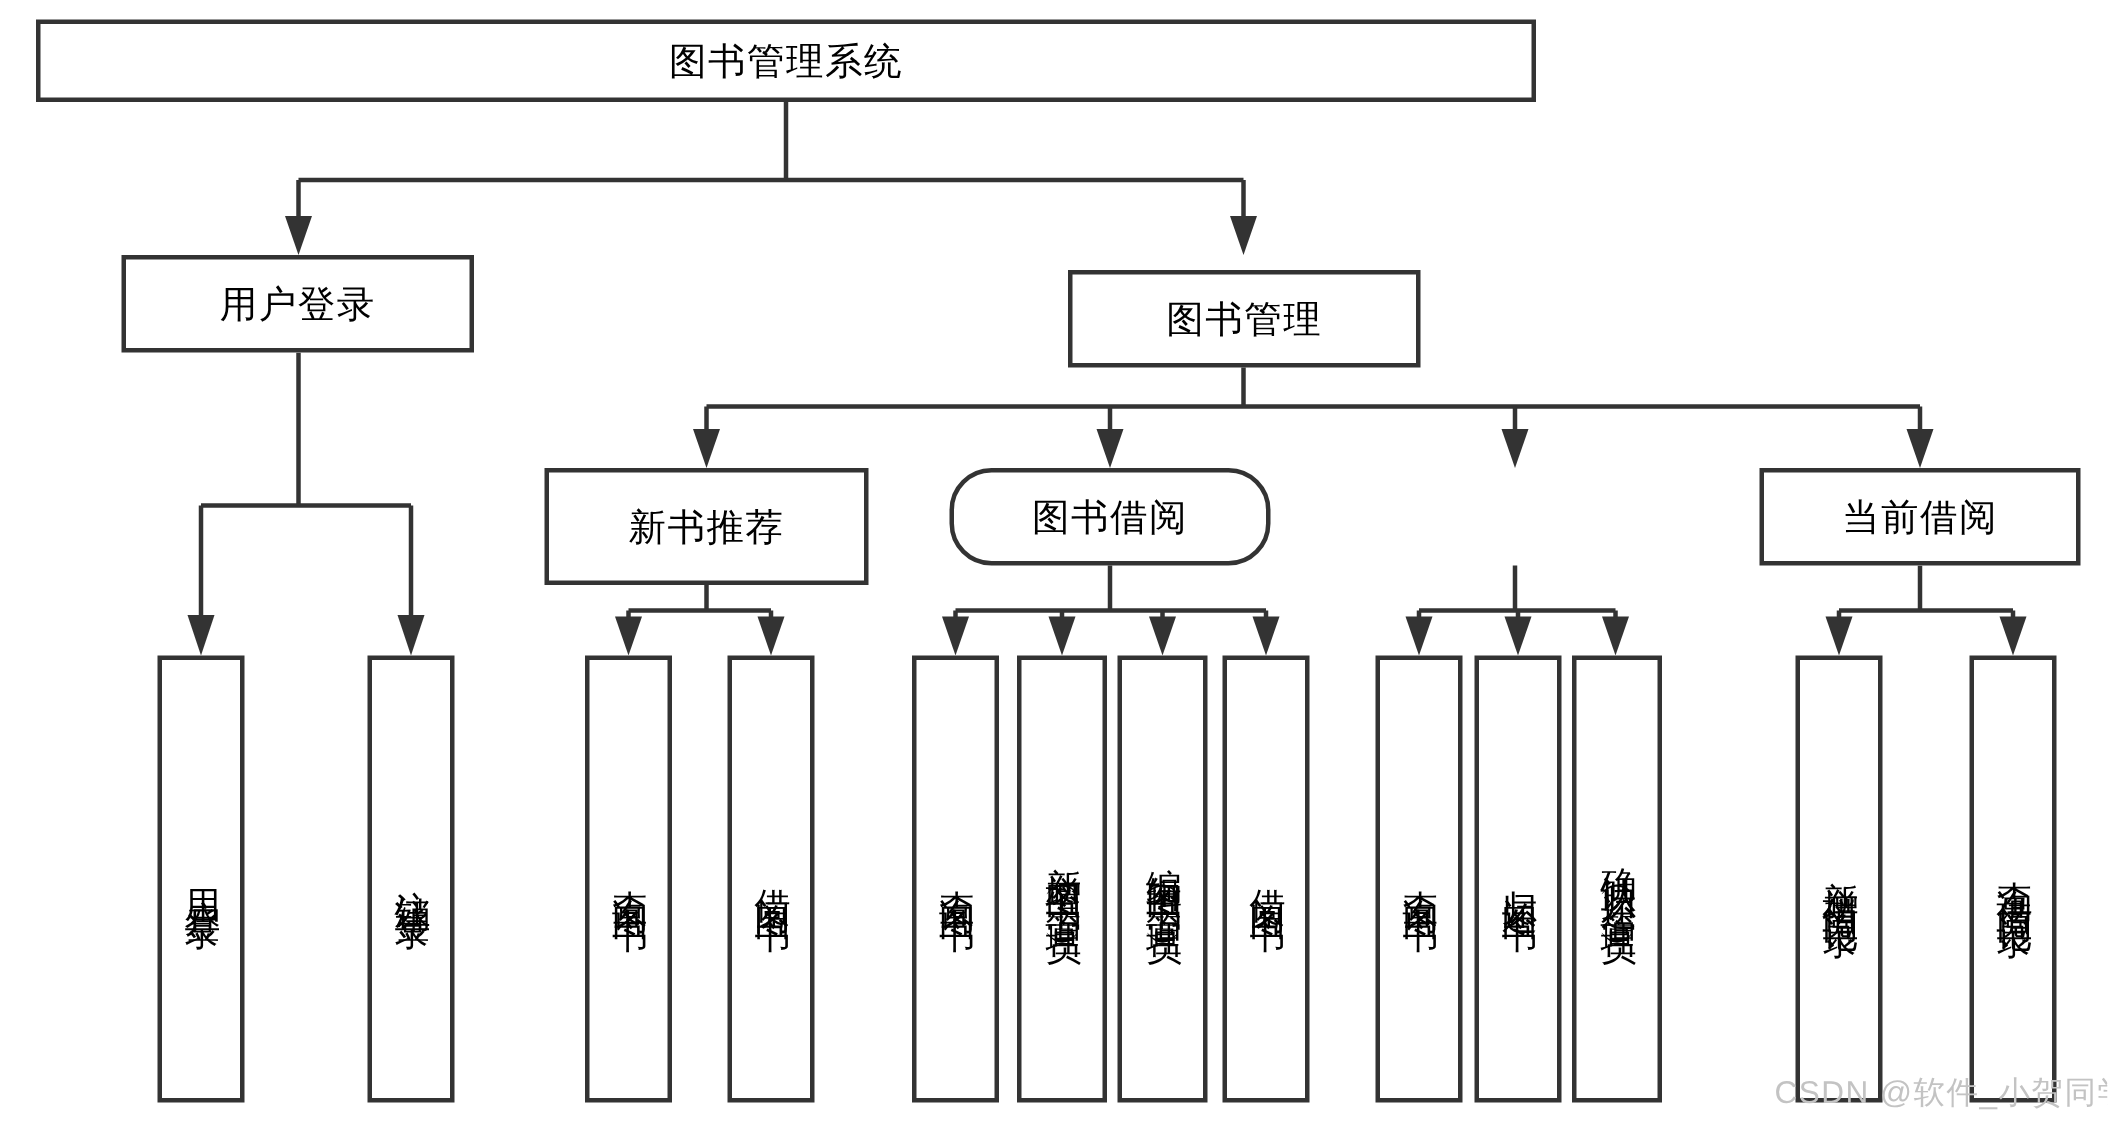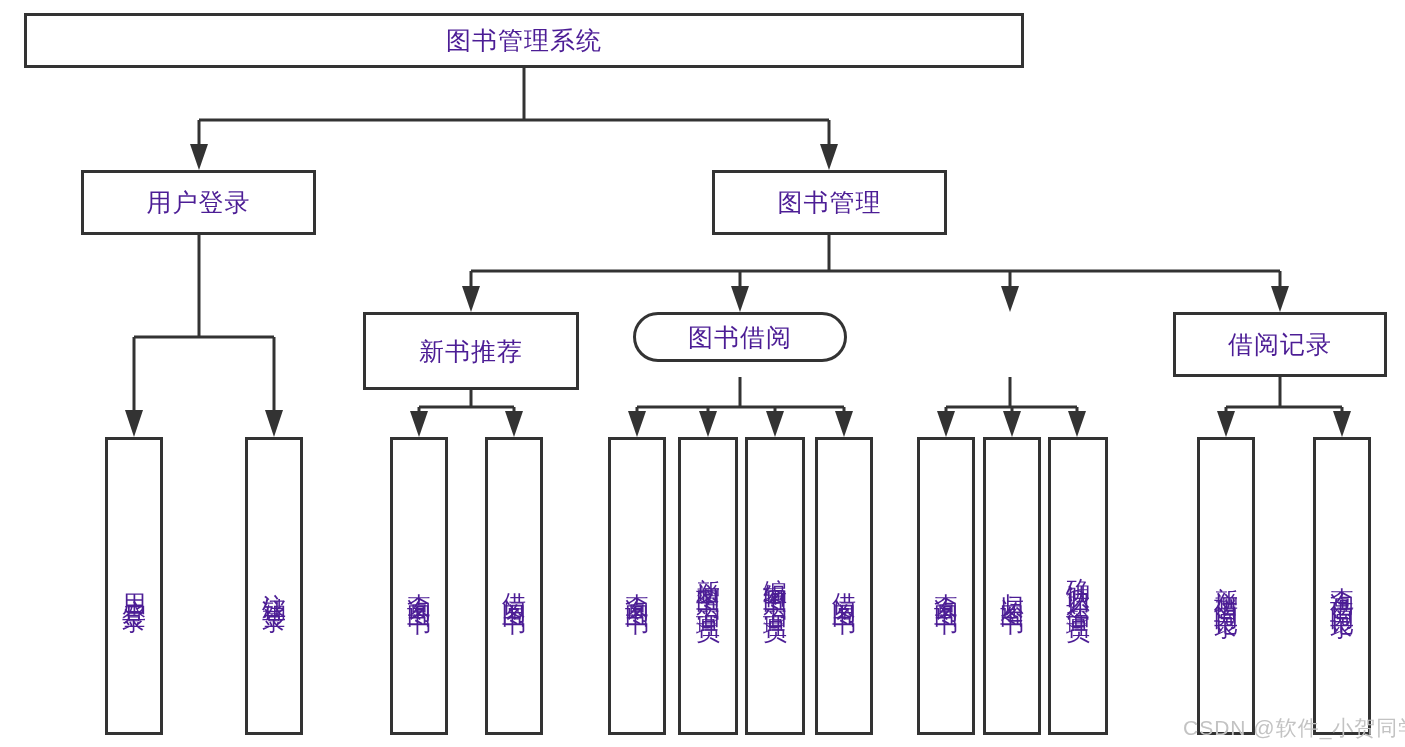--- a/index.html
+++ b/index.html
@@ -19,21 +19,21 @@
     position: absolute;
     left: 0;
     top: 0;
     z-index: 1;
   }
   .box {
     position: absolute;
     box-sizing: border-box;
     border: 3px solid #333333;
     background: #ffffff;
-    color: #4c1d95;
+    color: #000000;
     display: flex;
     align-items: center;
     justify-content: center;
     font-size: 25px;
     letter-spacing: 1px;
     z-index: 2;
   }
   .vbox {
     writing-mode: vertical-rl;
     text-orientation: mixed;
@@ -124,32 +124,32 @@
     </g>
   </svg>
 
   <div class="box" style="left:24px; top:13px; width:1000px; height:55px;">
     <span>图书管理系统</span>
   </div>
 
   <div class="box" style="left:81px; top:170px; width:235px; height:65px;">
     <span>用户登录</span>
   </div>
-  <div class="box" style="left:712px; top:170px; width:235px; height:65px;">
+  <div class="box" style="left:712px; top:180px; width:235px; height:65px;">
     <span>图书管理</span>
   </div>
 
   <div class="box" style="left:363px; top:312px; width:216px; height:78px;">
     <span>新书推荐</span>
   </div>
-  <div class="box" style="left:633px; top:312px; width:214px; height:50px;border-radius:28px;">
+  <div class="box" style="left:633px; top:312px; width:214px; height:65px;border-radius:28px;">
     <span>图书借阅</span>
   </div>
   <div class="box" style="left:1173px; top:312px; width:214px; height:65px;">
-    <span>借阅记录</span>
+    <span>当前借阅</span>
   </div>
 
   <div class="box vbox" style="left:105px; top:437px; width:58px; height:298px;">
     <span>用户登录</span>
   </div>
   <div class="box vbox" style="left:245px; top:437px; width:58px; height:298px;">
     <span>注销登录</span>
   </div>
 
   <div class="box vbox" style="left:390px; top:437px; width:58px; height:298px;">

